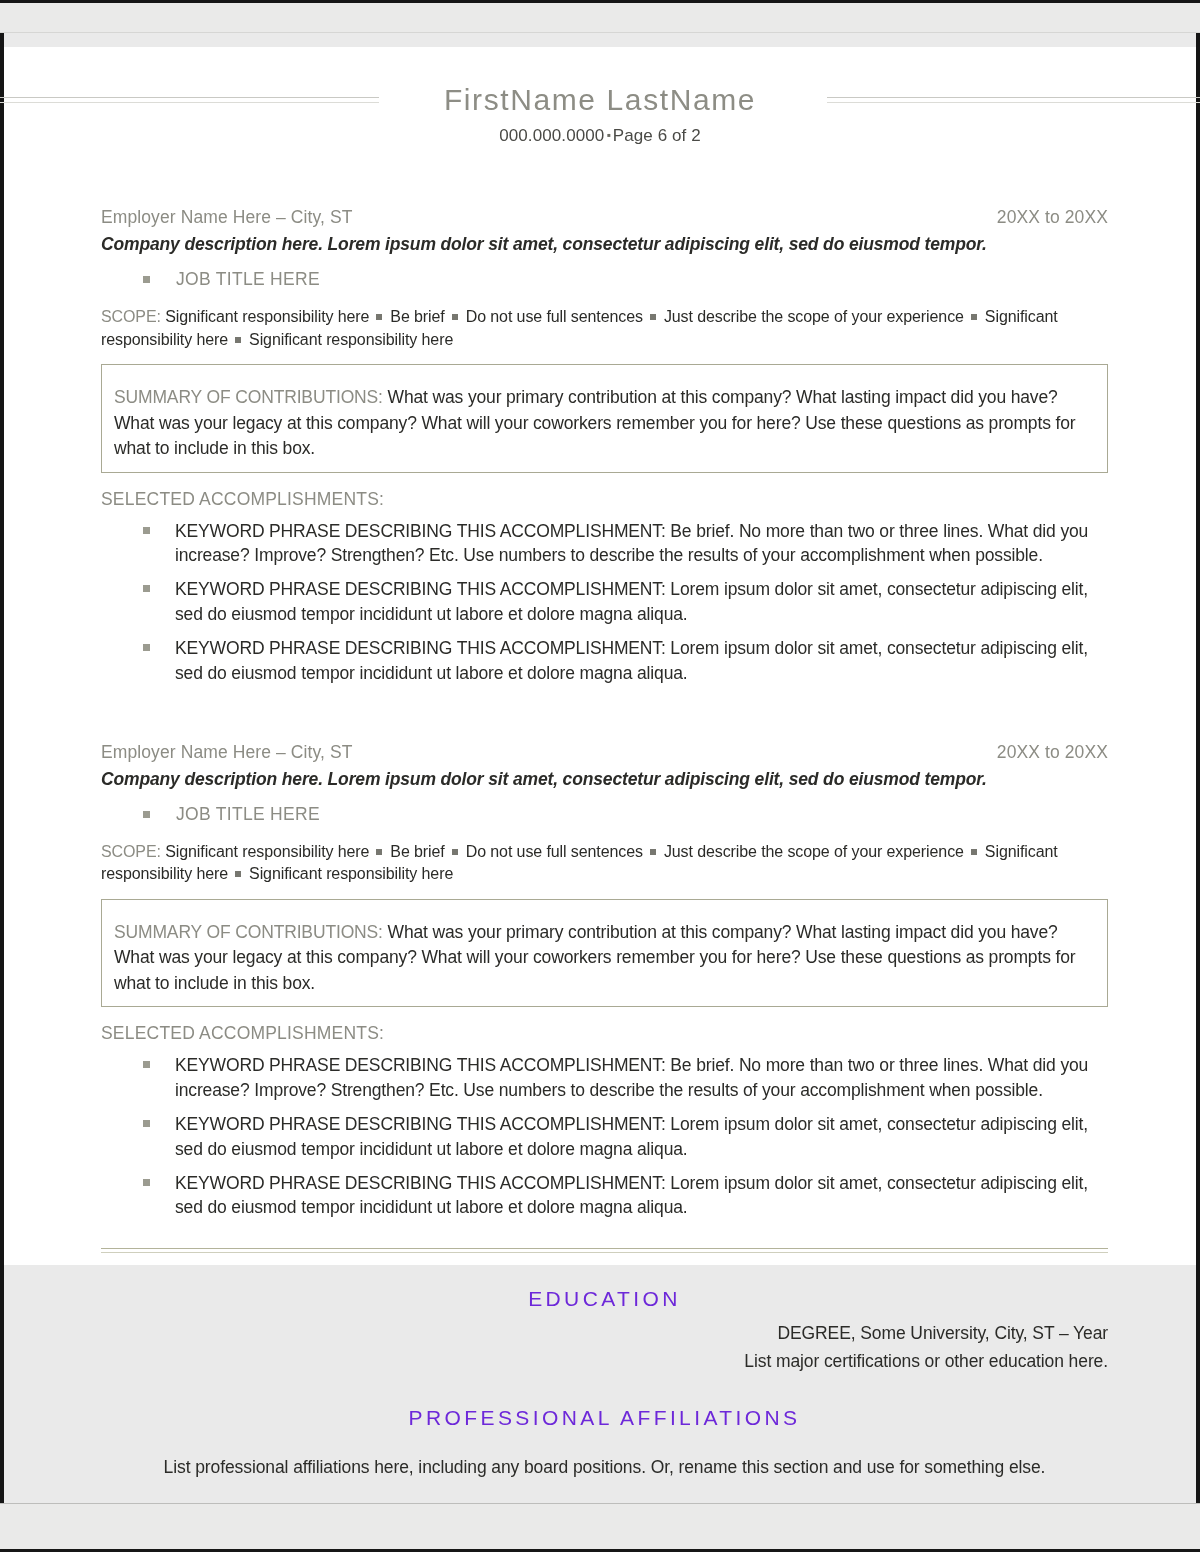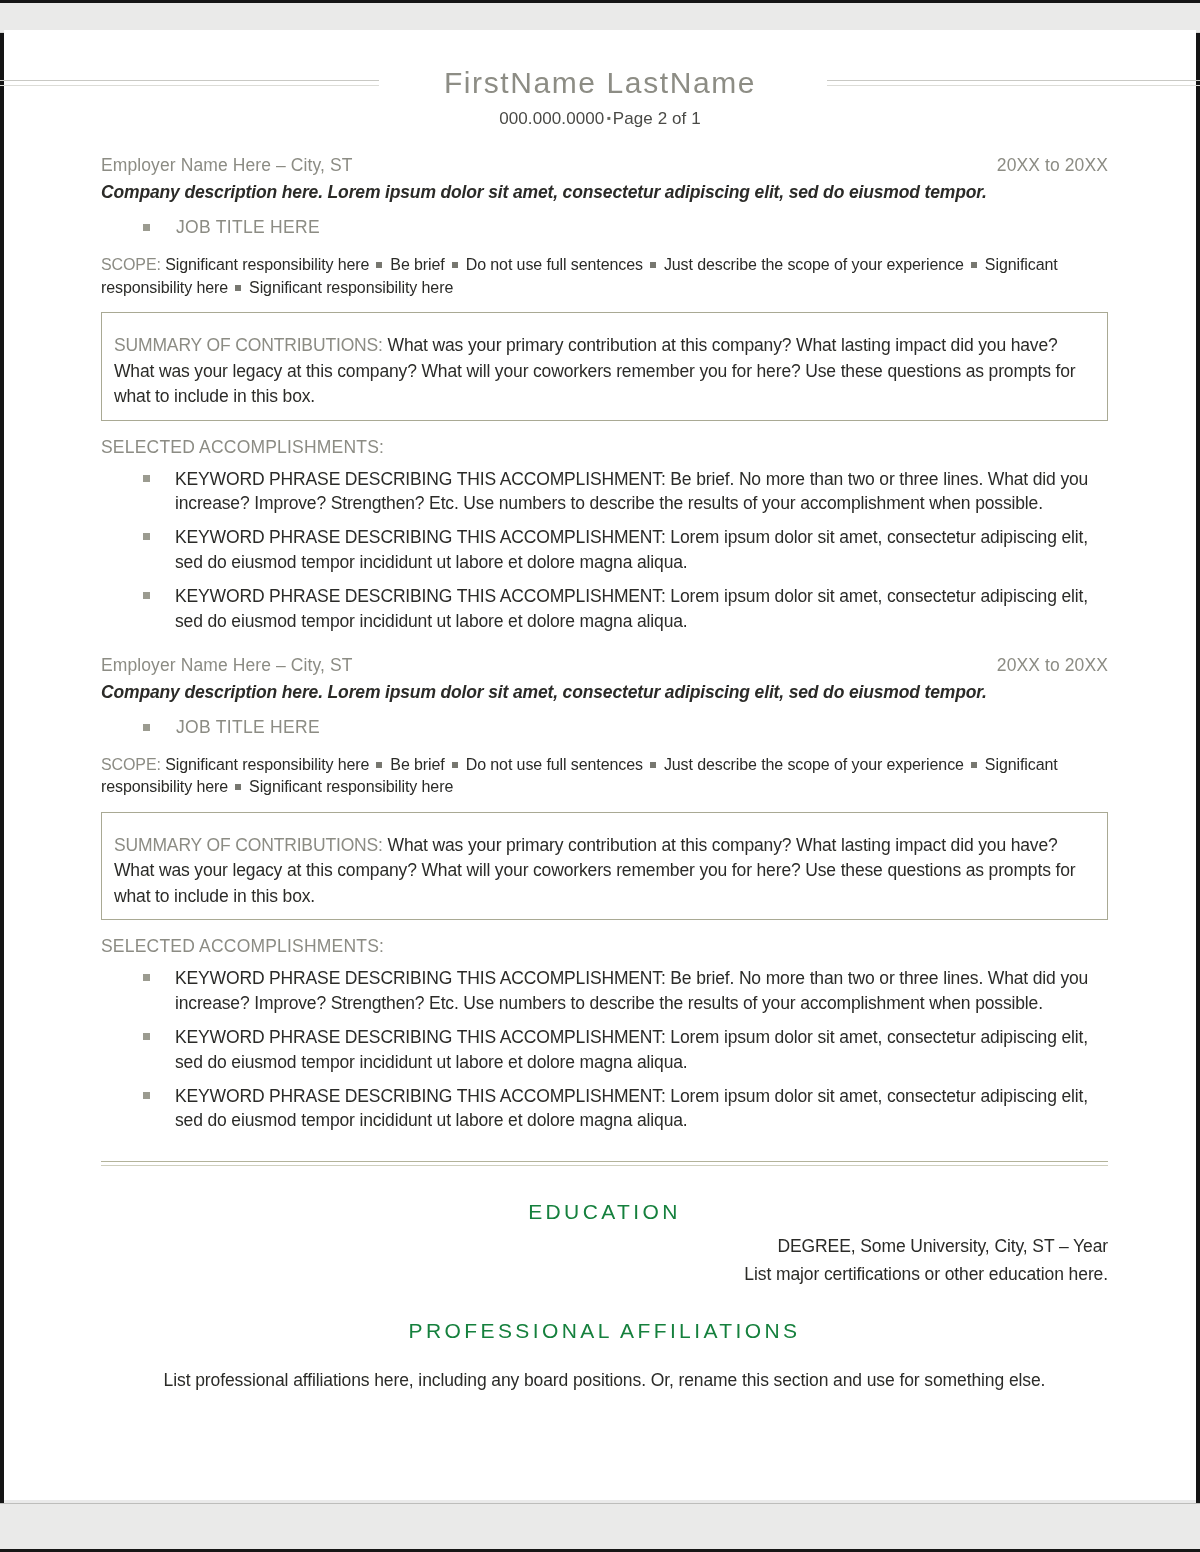--- a/index.html
+++ b/index.html
@@ -52,24 +52,24 @@
   #chrome-right {
     position: absolute;
     top: 0; right: 0;
     width: 4px; height: 1552px;
     background: #151515;
   }
 
   
   #page {
     position: absolute;
-    top: 30px;
+    top: 47px;
     left: 4px;
     width: 1192px;
-    height: 1470px;
+    height: 1218px;
     background: #ffffff;
     box-sizing: border-box;
   }
 
   
   .doc-header {
     position: relative;
     padding-top: 38px;
     text-align: center;
   }
@@ -119,21 +119,21 @@
   }
 
   .job-head {
     display: flex;
     justify-content: space-between;
     align-items: baseline;
     font-size: 17.5px;
     color: #8c8c84;
     letter-spacing: 0.1px;
   }
-  .job-dates { white-space: nowrap; }
+  .job-dates { white-space: nowrap; margin-top: 35px; }
 
   .job-desc {
     font-style: italic;
     font-weight: 700;
     font-size: 17.5px;
     color: #2b2b28;
     margin-top: 6px;
     letter-spacing: -0.15px;
   }
 
@@ -230,21 +230,21 @@
   .divider {
     margin-top: 28px;
     height: 3px;
     border-top: 1px solid #b3b39a;
     border-bottom: 1px solid #cfcfbd;
   }
 
   .section-heading {
     text-align: center;
     font-size: 21px;
-    color: #15803d;
+    color: #6d28d9;
     letter-spacing: 3.4px;
     margin-top: 34px;
   }
   .centered-line {
     text-align: right;
     font-size: 17.5px;
     color: #2b2b28;
     margin-top: 12px;
     letter-spacing: -0.1px;
   }
@@ -266,21 +266,21 @@
   <div id="chrome-right"></div>
   <div id="chrome-top"></div>
 
   <div id="page">
 
     <div class="doc-header">
       <div class="rule-left"></div>
       <div class="rule-right"></div>
       <div class="doc-name">FirstName LastName</div>
       <div class="doc-subline">
-        <span>000.000.0000</span><span class="sep">▪</span><span>Page 2 of 1</span>
+        <span>000.000.0000</span><span class="sep">▪</span><span>Page 6 of 2</span>
       </div>
     </div>
 
     <div class="content">
 
       <div>
         <div class="job-head">
           <span>Employer Name Here – City, ST</span>
           <span class="job-dates">20XX to 20XX</span>
         </div>

